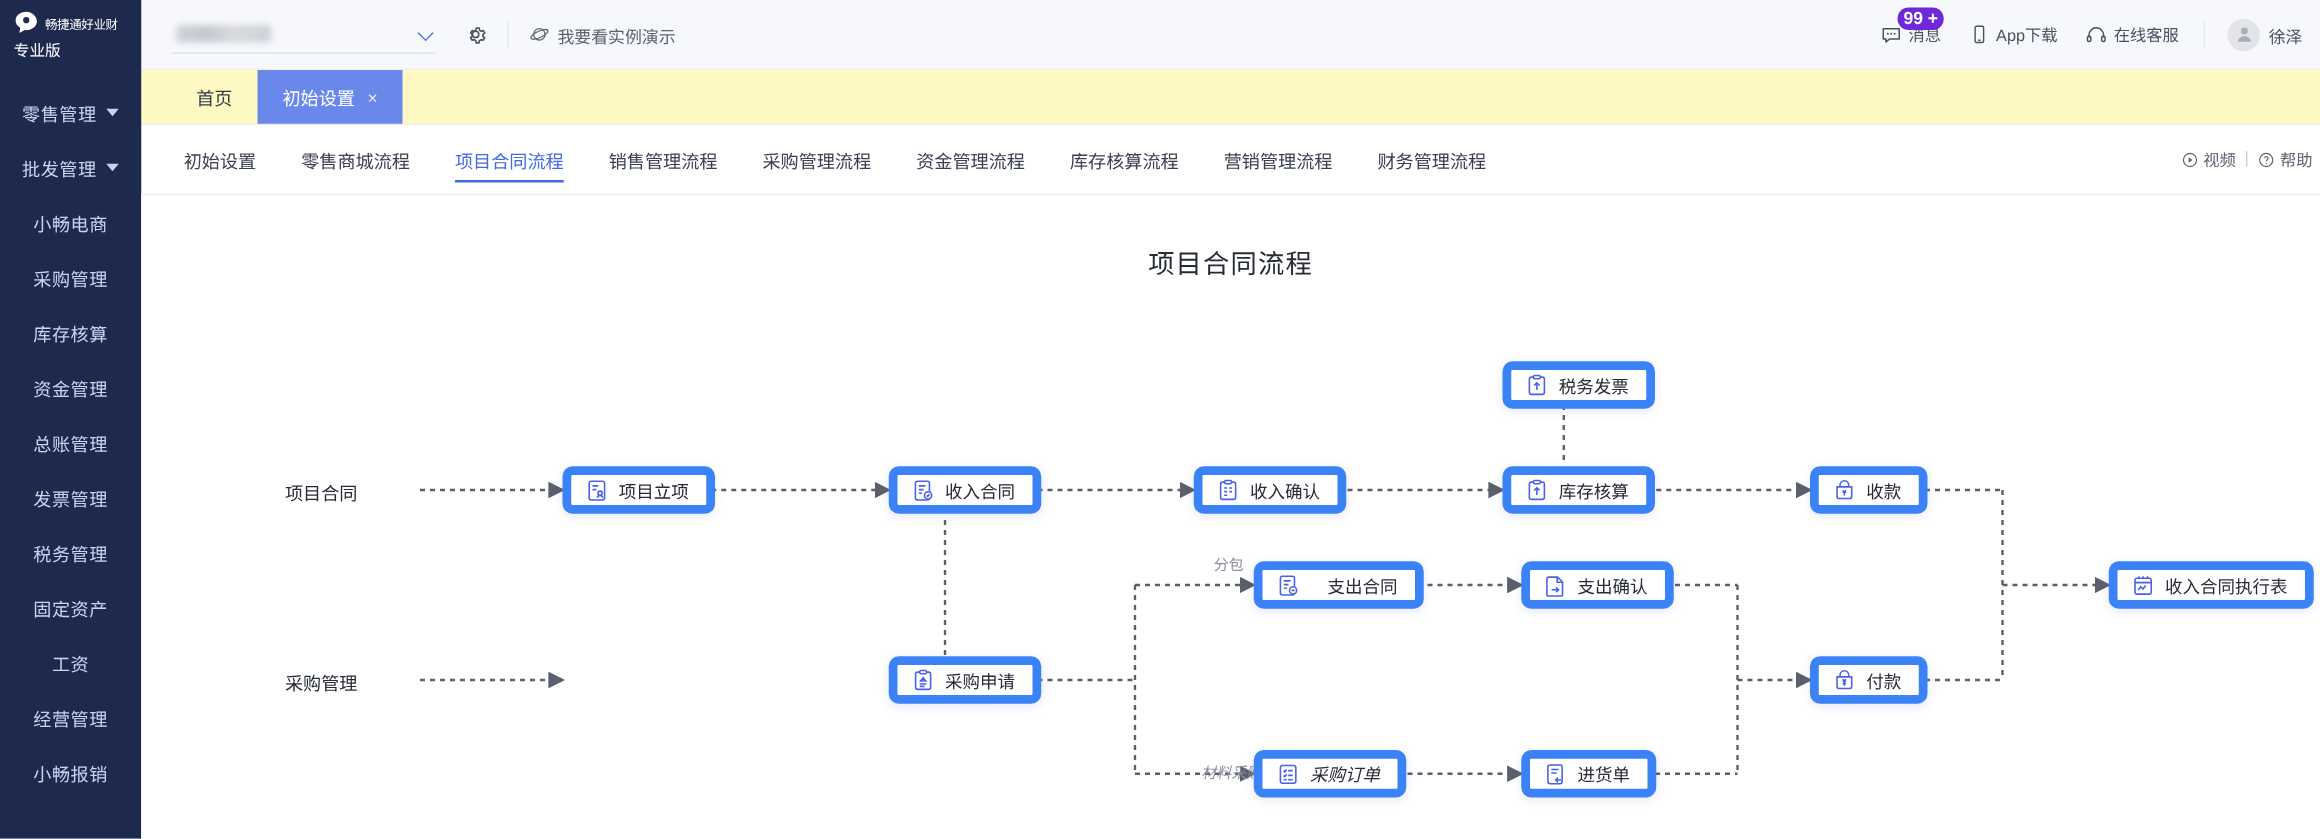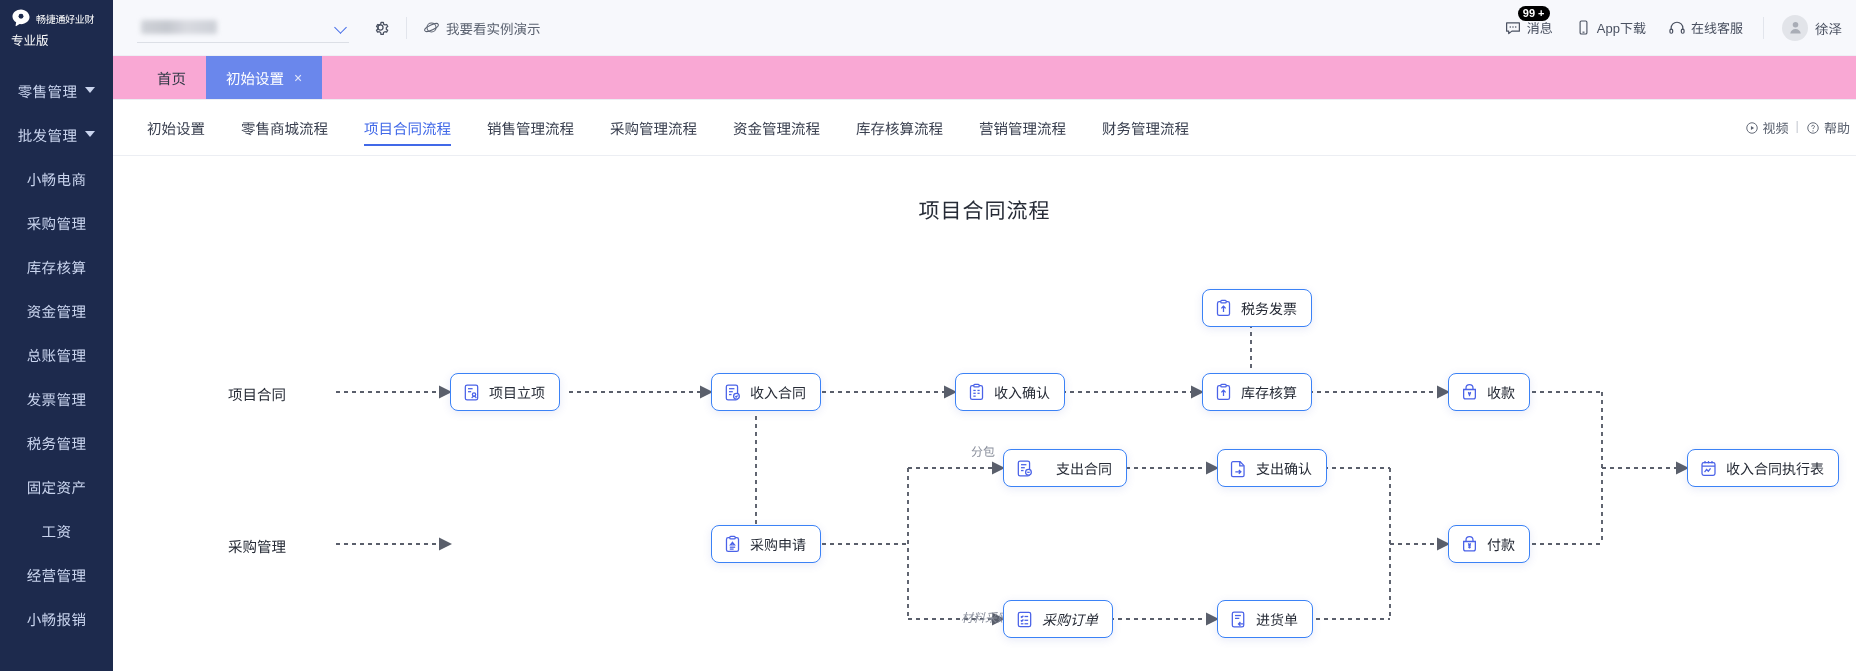--- a/index.html
+++ b/index.html
@@ -80,36 +80,36 @@
     margin-left: auto; display: flex; align-items: center; gap: 0;
     padding-right: 0;
   }
   .tr-item {
     display: flex; align-items: center; gap: 5px; position: relative;
     color: #4a5161; font-size: 13px; cursor: pointer; margin-left: 22px;
     white-space: nowrap;
   }
   .badge {
     position: absolute; top: -12px; left: 14px;
-    background: #000000; color: #fff; font-size: 11px;
+    background: #6d28d9; color: #fff; font-size: 14px;
     border-radius: 9px; padding: 1px 5px 2px 5px; line-height: 1.1;
     font-weight: bold; white-space: nowrap;
   }
   .avatar {
     width: 26px; height: 26px; border-radius: 50%; background: #e2e4e9;
     display: flex; align-items: center; justify-content: center; margin-left: 18px;
   }
   .user-name {
     color: #4a5161; font-size: 13.5px; margin-left: 7px; white-space: nowrap;
     overflow: hidden;
   }
 
   
   .pagetabs {
-    height: 44px; min-height: 44px; background: #f9a8d4;
+    height: 44px; min-height: 44px; background: #fef9c3;
     display: flex; align-items: stretch; padding-left: 24px;
     border-bottom: 1px solid #eceef3;
   }
   .ptab {
     display: flex; align-items: center; padding: 0 20px;
     font-size: 14.5px; color: #333a47; cursor: pointer;
   }
   .ptab.active { background: #6a87ec; color: #fff; }
   .ptab-close {
     margin-left: 10px; font-size: 14px; color: #e3e8fb; cursor: pointer;
@@ -141,21 +141,21 @@
   .canvas { position: relative; flex: 1; background: #fff; overflow: hidden; }
   .diagram-title {
     position: absolute; left: 0; right: 0; top: 38px;
     text-align: center; font-size: 21px; color: #262b36; letter-spacing: 1px;
   }
   .swimlabel {
     position: absolute; font-size: 14.5px; color: #262b36; white-space: nowrap;
   }
   .node {
     position: absolute; height: 38px; border-radius: 8px;
-    background: #ffffff; border: 1px solid #3b82f6;
+    background: #ffffff; border: 7px solid #3b82f6;
     box-shadow: 0 2px 8px rgba(92,106,196,0.14);
     display: flex; align-items: center; gap: 8px;
     padding: 0 14px 0 11px; cursor: pointer; white-space: nowrap;
   }
   .node-label { font-size: 14px; color: #262b36; }
   .node-icon { width: 19px; height: 19px; flex: 0 0 19px; display:block; }
 
   .edgelabel {
     position: absolute; font-size: 12px; color: #8a8f9c; white-space: nowrap;
   }

